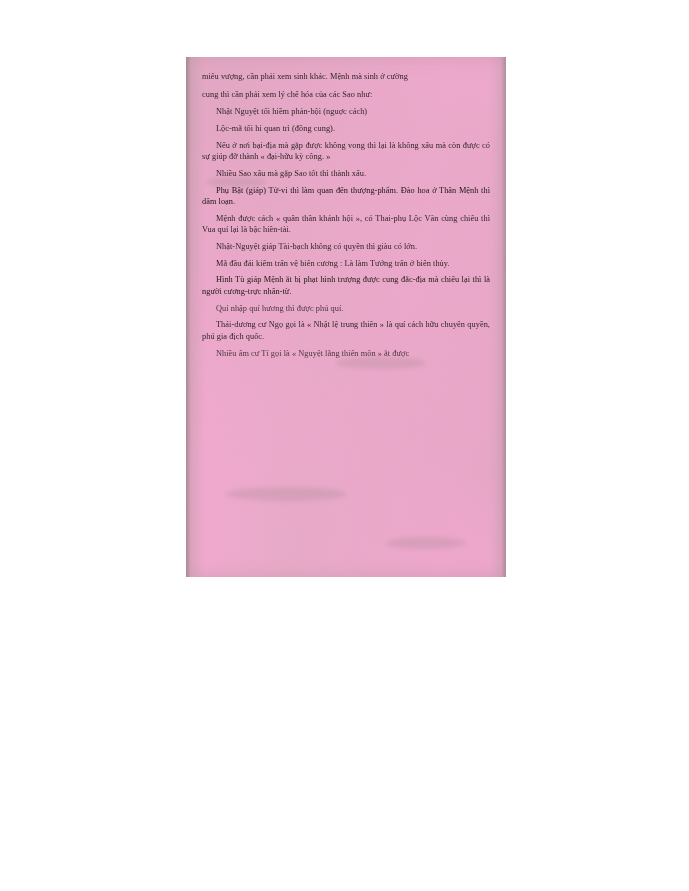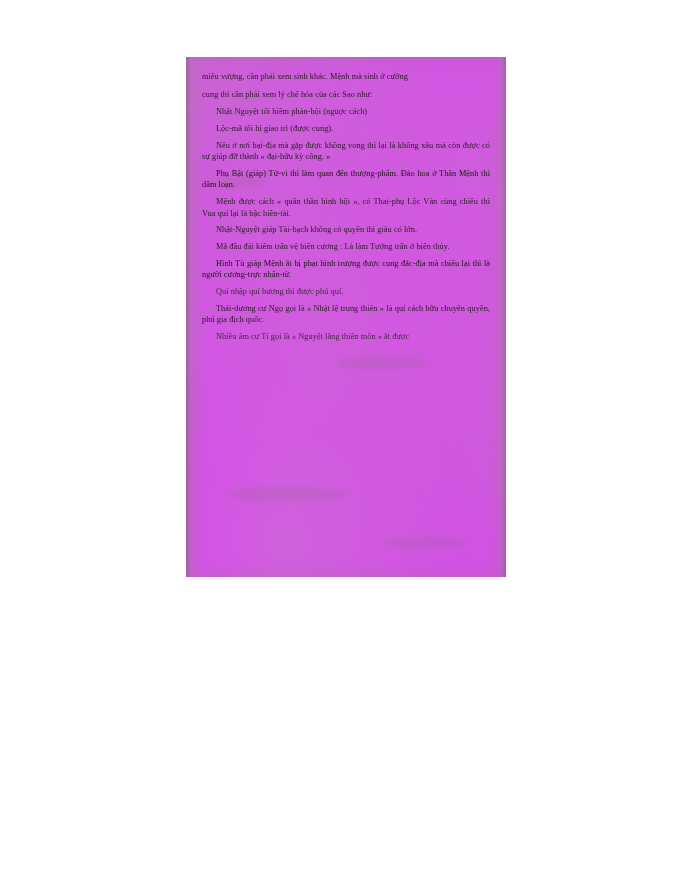--- a/index.html
+++ b/index.html
@@ -21,21 +21,21 @@
     height: 891px;
     background: #ffffff;
   }
   
   .scan {
     position: absolute;
     left: 186px;
     top: 57px;
     width: 320px;
     height: 520px;
-    background: #d946ef;
+    background: #f9a8d4;
     box-shadow: inset 0 0 18px rgba(120,115,105,0.22);
     overflow: hidden;
   }
   .scan::before {
     
     content: "";
     position: absolute;
     left: 0; top: 0; right: 0; bottom: 0;
     background:
       radial-gradient(ellipse at 12% 8%, rgba(170,165,155,0.30), rgba(255,255,255,0) 55%),
@@ -114,24 +114,25 @@
     <div class="smudge" style="left:40px; top:430px; width:120px; height:14px;"></div>
     <div class="smudge" style="left:200px; top:480px; width:80px; height:12px;"></div>
 
     <div class="scan-inner">
       <div class="doc-text">
 
         <p class="para lead">miếu vượng, cần phải xem sinh khác. Mệnh mà sinh ở cường</p>
         <p class="para lead">cung thì cần phải xem lý chế hóa của các Sao như:</p>
 
         <p class="para">Nhật Nguyệt tối hiềm phản-bội (nguợc cách)</p>
-        <p class="para">Lộc-mã tối hỉ giao trì (được cung).</p>
+        <p class="para">Lộc-mã tối hỉ quan trì (đồng cung).</p>
         <p class="para">Nếu ở nơi bại-địa mà gặp được không vong thì lại là không xấu mà còn được có sự giúp đỡ thành « đại-hữu kỳ công. »</p>
+        <p class="para">Nhiều Sao xấu mà gặp Sao tốt thì thành xấu.</p>
         <p class="para dark">Phụ Bật (giáp) Tử-vi thì làm quan đến thượng-phẩm. Đào hoa ở Thân Mệnh thì dâm loạn.</p>
-        <p class="para">Mệnh được cách « quân thần hình hội », có Thai-phụ Lộc Văn cùng chiếu thì Vua quí lại là bậc hiền-tài.</p>
+        <p class="para">Mệnh được cách « quân thần khánh hội », có Thai-phụ Lộc Văn cùng chiếu thì Vua quí lại là bậc hiền-tài.</p>
         <p class="para">Nhật-Nguyệt giáp Tài-bạch không có quyền thì giàu có lớn.</p>
         <p class="para">Mã đầu đái kiếm trấn vệ biên cương : Là làm Tướng trấn ở biên thủy.</p>
         <p class="para dark">Hình Tù giáp Mệnh ắt bị phạt hình trượng được cung đắc-địa mà chiếu lại thì là người cương-trực nhân-từ.</p>
         <p class="para faint">Quí nhập quí hương thì được phú quí.</p>
         <p class="para">Thái-dương cư Ngọ gọi là « Nhật lệ trung thiên » là quí cách hữu chuyên quyền, phú gia địch quốc.</p>
         <p class="para faint">Nhiều âm cư Tí gọi là « Nguyệt lãng thiên môn » ắt được</p>
 
       </div>
     </div>
   </div>

